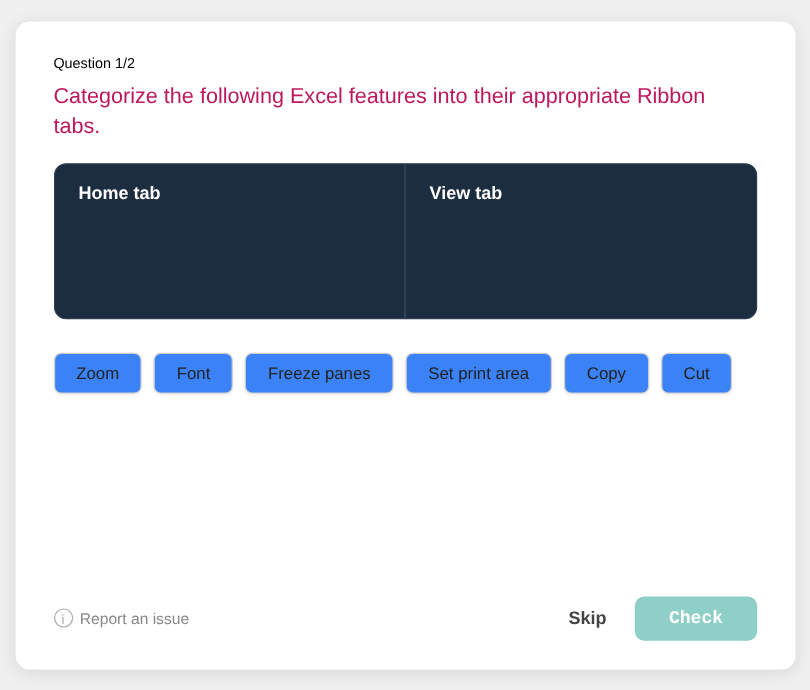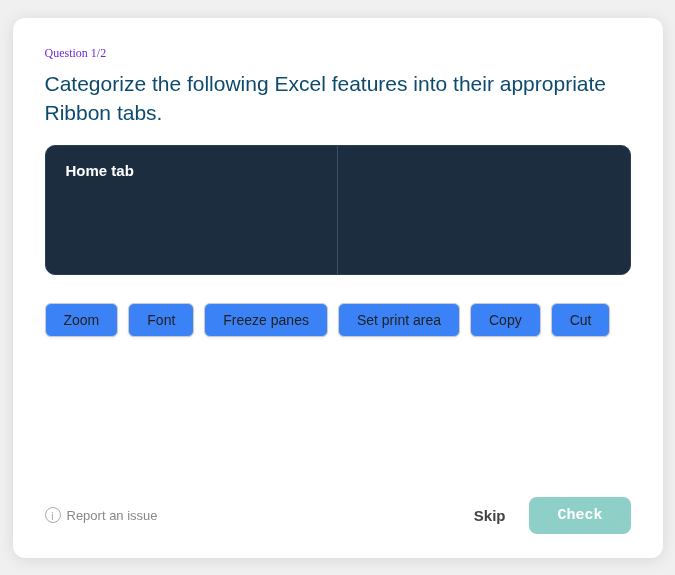--- a/index.html
+++ b/index.html
@@ -20,28 +20,27 @@
       padding: 28px 32px 24px 32px;
       width: 650px;
       min-height: 540px;
       box-shadow: 0 2px 16px rgba(0,0,0,0.10);
       display: flex;
       flex-direction: column;
       gap: 0;
     }
     .question-label {
       font-size: 12px;
-      color: #6d28d9;
+      color: #000000;
       margin-bottom: 8px;
       font-weight: 500;
-      font-family: Liberation Serif, serif;
     }
     .question-text {
-      font-size: 21px;
-      color: #0c4a6e;
+      font-size: 18px;
+      color: #be185d;
       margin-bottom: 18px;
       line-height: 1.4;
     }
     .drop-area {
       background: #1c2d40;
       border-radius: 10px;
       display: flex;
       flex-direction: row;
       min-height: 130px;
       margin-bottom: 28px;
@@ -148,20 +147,21 @@
 
   <div class="question-label">Question 1/2</div>
   <div class="question-text">Categorize the following Excel features into their appropriate Ribbon tabs.</div>
 
   <div class="drop-area">
     <div class="drop-col">
       <div class="drop-col-label">Home tab</div>
       <div class="drop-col-items"></div>
     </div>
     <div class="drop-col">
+      <div class="drop-col-label">View tab</div>
       <div class="drop-col-items"></div>
     </div>
   </div>
 
   <div class="items-area">
 
   <div class="item-chip">Zoom</div>
       <div class="item-chip">Font</div>
       <div class="item-chip">Freeze panes</div>
       <div class="item-chip">Set print area</div>

